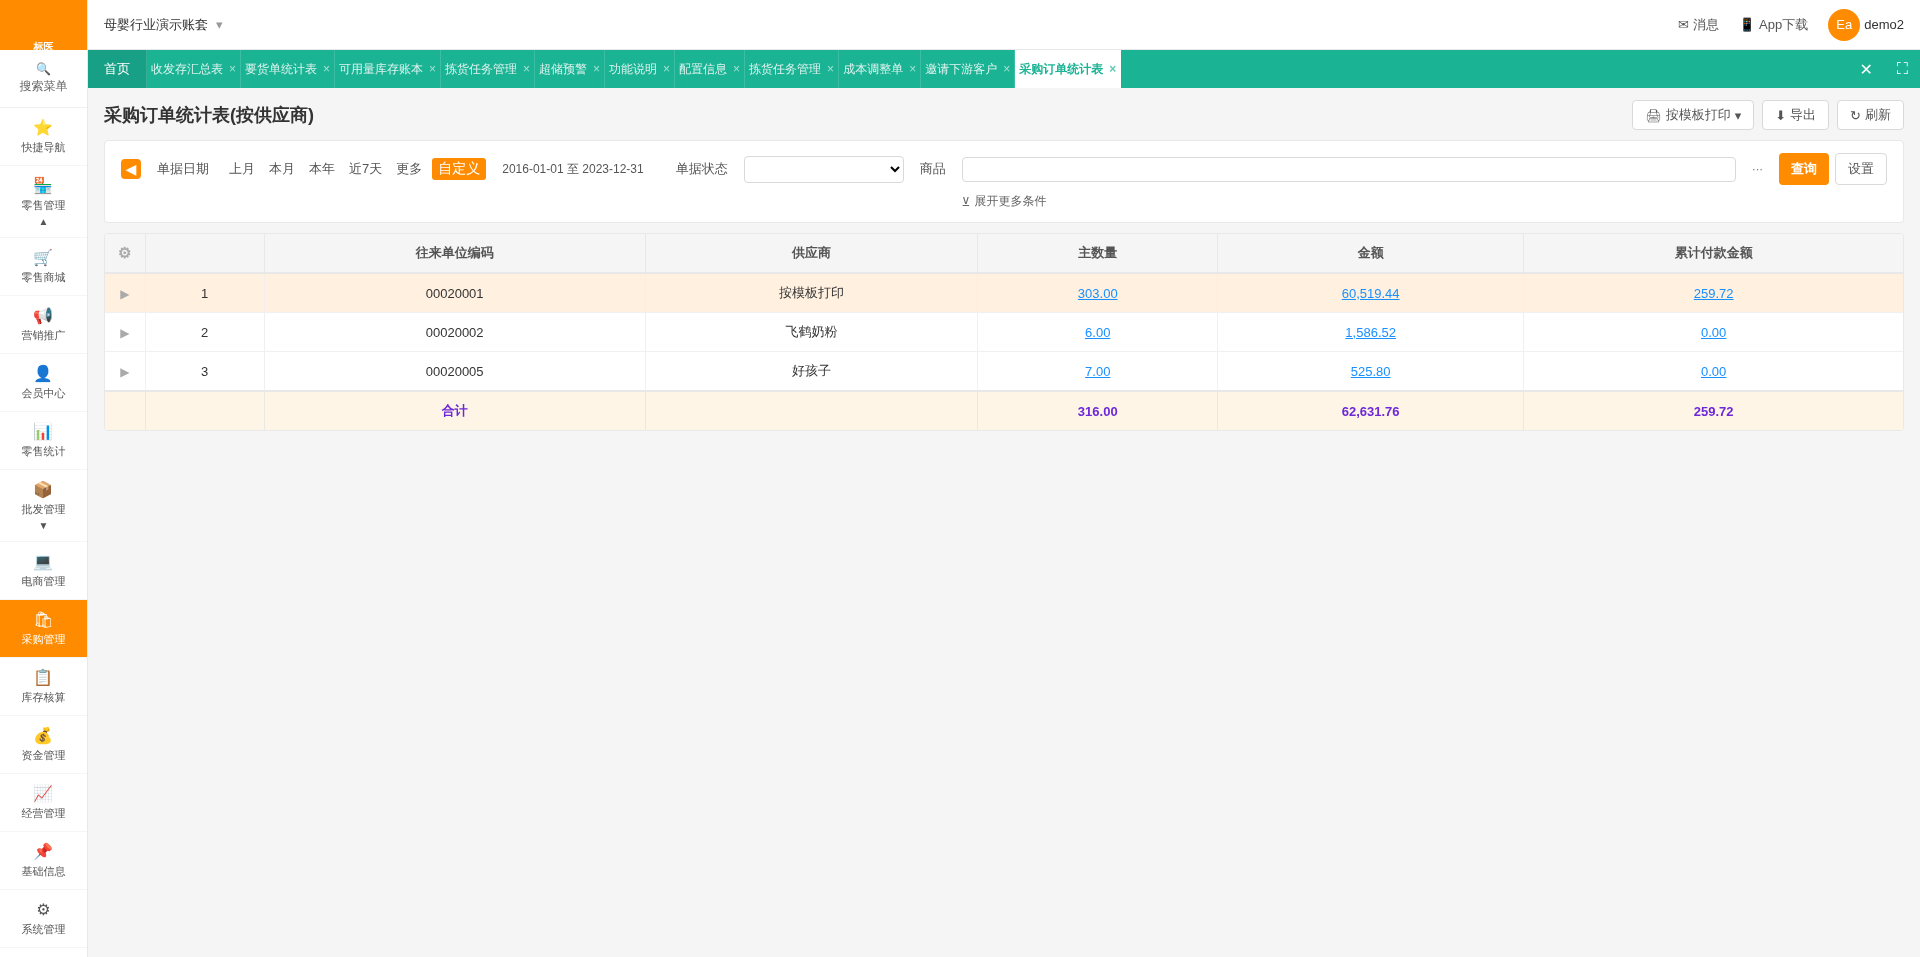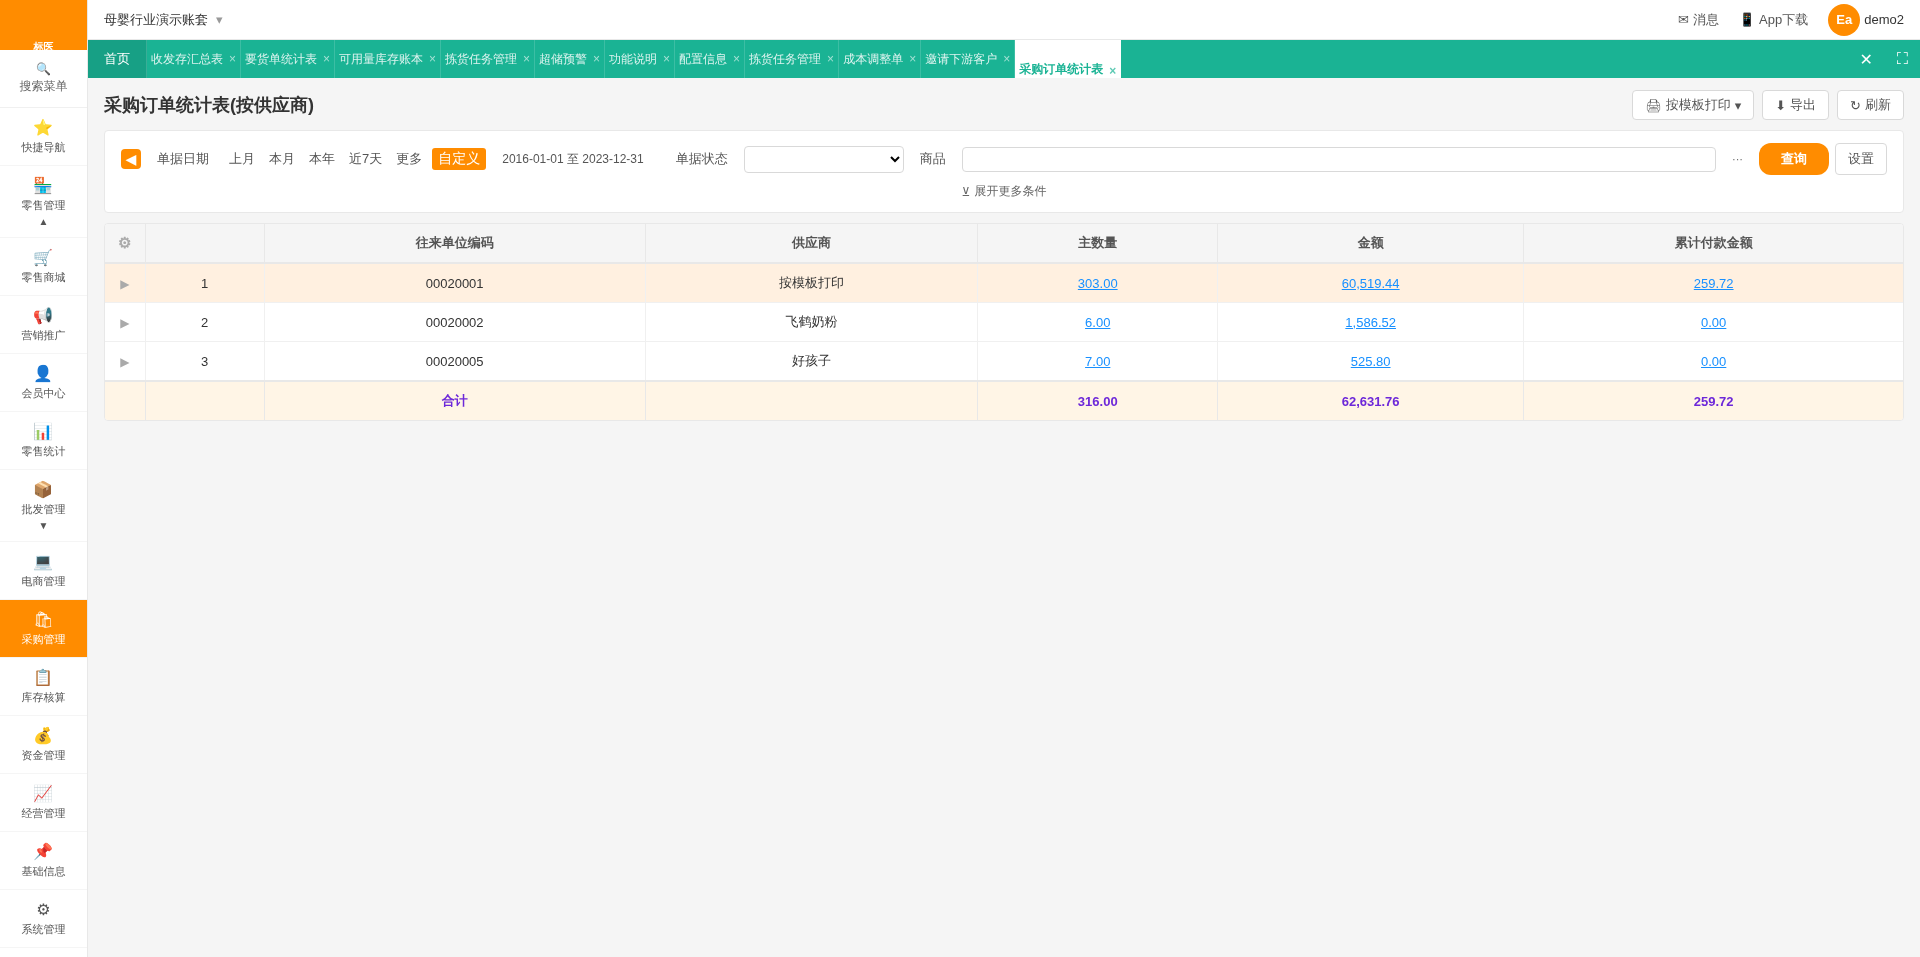--- a/index.html
+++ b/index.html
@@ -73,21 +73,21 @@
     
     .main-area {
       flex: 1;
       display: flex;
       flex-direction: column;
       overflow: hidden;
     }
 
     
     .top-bar {
-      height: 40px;
+      height: 50px;
       background: #fff;
       display: flex;
       align-items: center;
       justify-content: space-between;
       padding: 0 16px;
       border-bottom: 1px solid #e8e8e8;
       flex-shrink: 0;
     }
     .top-bar-left {
       display: flex;
@@ -119,21 +119,21 @@
     .user-avatar {
       width: 32px;
       height: 32px;
       border-radius: 50%;
       background: #ff8c00;
       display: flex;
       align-items: center;
       justify-content: center;
       color: white;
       font-size: 13px;
-      font-weight: bold;
+      font-weight: normal;
     }
     .user-name {
       font-size: 13px;
       color: #333;
     }
 
     
     .tab-bar {
       background: #1ab394;
       display: flex;
@@ -152,21 +152,20 @@
       color: rgba(255,255,255,0.85);
       font-size: 12px;
       white-space: nowrap;
       border-right: 1px solid rgba(255,255,255,0.15);
       flex-shrink: 0;
     }
     .tab-item.active {
       background: #fff;
       color: #1ab394;
       font-weight: bold;
-      align-items: flex-end;
     }
     .tab-item .tab-close {
       font-size: 12px;
       opacity: 0.7;
       cursor: pointer;
     }
     .tab-bar-home {
       background: #17a085;
       color: white;
       padding: 0 16px;
@@ -341,22 +340,22 @@
       min-width: 200px;
     }
     .filter-more-btn {
       color: #666;
       font-size: 11px;
     }
     .btn-query {
       background: #ff8c00;
       color: white;
       border: none;
-      border-radius: 12px;
-      padding: 6px 22px;
+      border-radius: 4px;
+      padding: 6px 12px;
       cursor: pointer;
       font-size: 13px;
       font-weight: bold;
     }
     .btn-settings {
       background: #fff;
       border: 1px solid #d9d9d9;
       border-radius: 4px;
       padding: 6px 12px;
       cursor: pointer;

